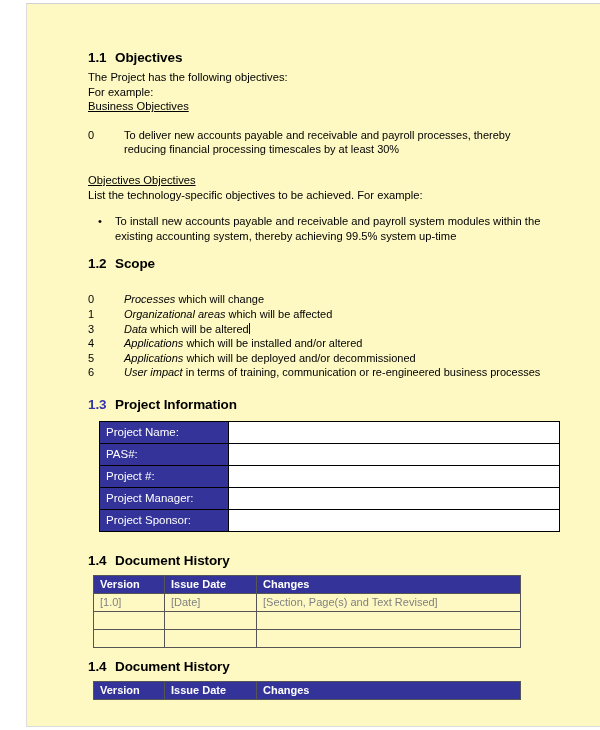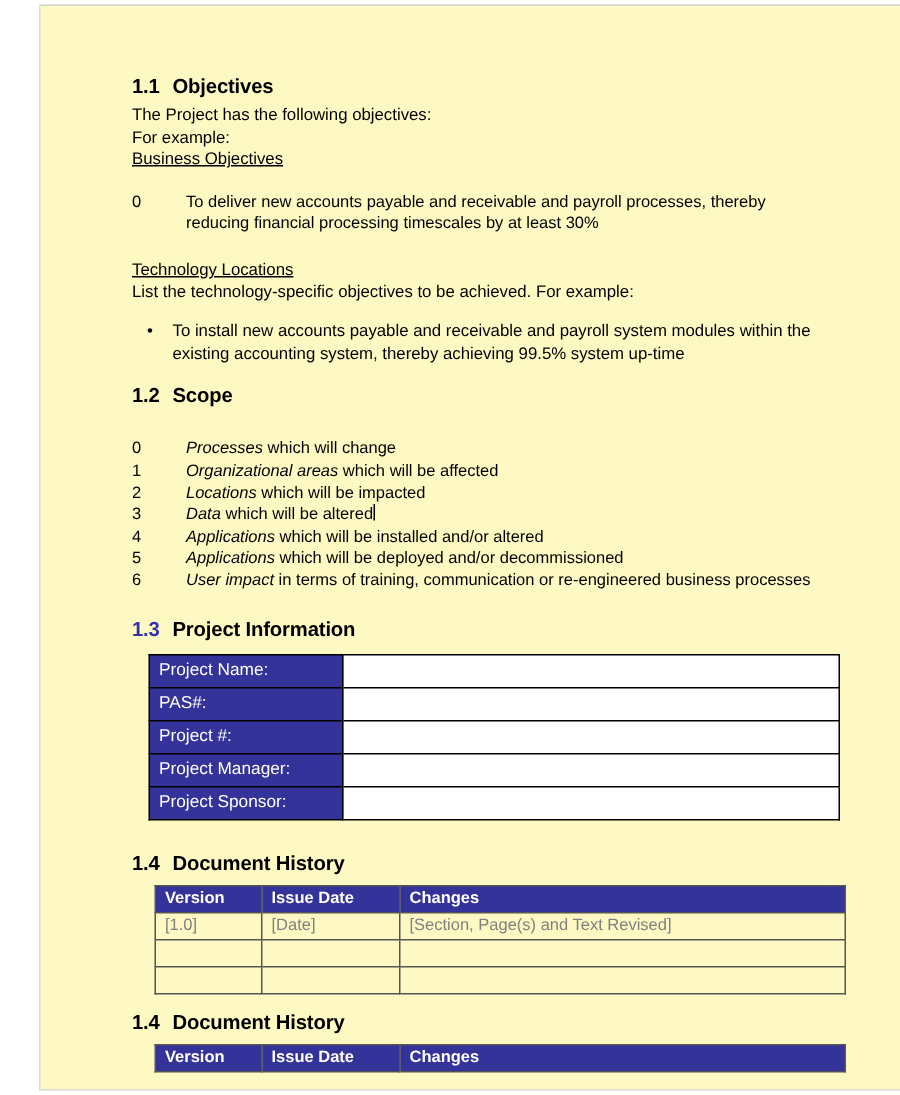--- a/index.html
+++ b/index.html
@@ -111,22 +111,22 @@
     width: 122px;
     background: #333399;
     color: #ffffff;
     font-weight: normal;
   }
   table.info td.value {
     background: #ffffff;
   }
 
   table.history {
-    width: 461px;
-    margin-left: 15px;
+    width: 428px;
+    margin-left: 5px;
   }
   table.history th,
   table.history td {
     border: 1px solid #555555;
     font-size: 11px;
     padding: 1px 0 1px 6px;
     height: 15px;
     text-align: left;
     vertical-align: middle;
   }
@@ -172,44 +172,41 @@
     </h2>
     <div class="sp4"></div>
     <p class="body">The Project has the following objectives:</p>
     <p class="body">For example:</p>
     <p class="body u">Business Objectives</p>
     <div class="sp14"></div>
     <div class="numline wrap">
       <span class="n">0</span><span class="hang">To deliver new accounts payable and receivable and payroll processes, thereby reducing financial processing timescales by at least 30%</span>
     </div>
     <div class="sp16"></div>
-    <p class="body u">Technology Locations</p>
+    <p class="body u">Objectives Objectives</p>
     <p class="body">List the technology-specific objectives to be achieved. For example:</p>
     <div class="sp12"></div>
     <div class="bullet">
       <span class="dot">•</span><span>To install new accounts payable and receivable and payroll system modules within the existing accounting system, thereby achieving 99.5% system up-time</span>
     </div>
     <div class="sp12"></div>
 
     <h2 class="section">
       <span class="num">1.2</span><span>Scope</span>
     </h2>
     <div class="sp6"></div>
     <div class="sp14"></div>
 
     <div class="numline">
       <span class="n">0</span><span class="i">Processes</span><span> which will change</span>
     </div>
     <div class="numline">
       <span class="n">1</span><span class="i">Organizational areas</span><span> which will be affected</span>
     </div>
     <div class="numline">
-      <span class="n">2</span><span class="i">Locations</span><span> which will be impacted</span>
-    </div>
-    <div class="numline">
       <span class="n">3</span><span class="i">Data</span><span> which will be altered</span><span class="caret"></span>
     </div>
     <div class="numline">
       <span class="n">4</span><span class="i">Applications</span><span> which will be installed and/or altered</span>
     </div>
     <div class="numline">
       <span class="n">5</span><span class="i">Applications</span><span> which will be deployed and/or decommissioned</span>
     </div>
     <div class="numline wrap">
       <span class="n">6</span><span class="i">User impact</span><span> in terms of training, communication or re-engineered business processes</span>

